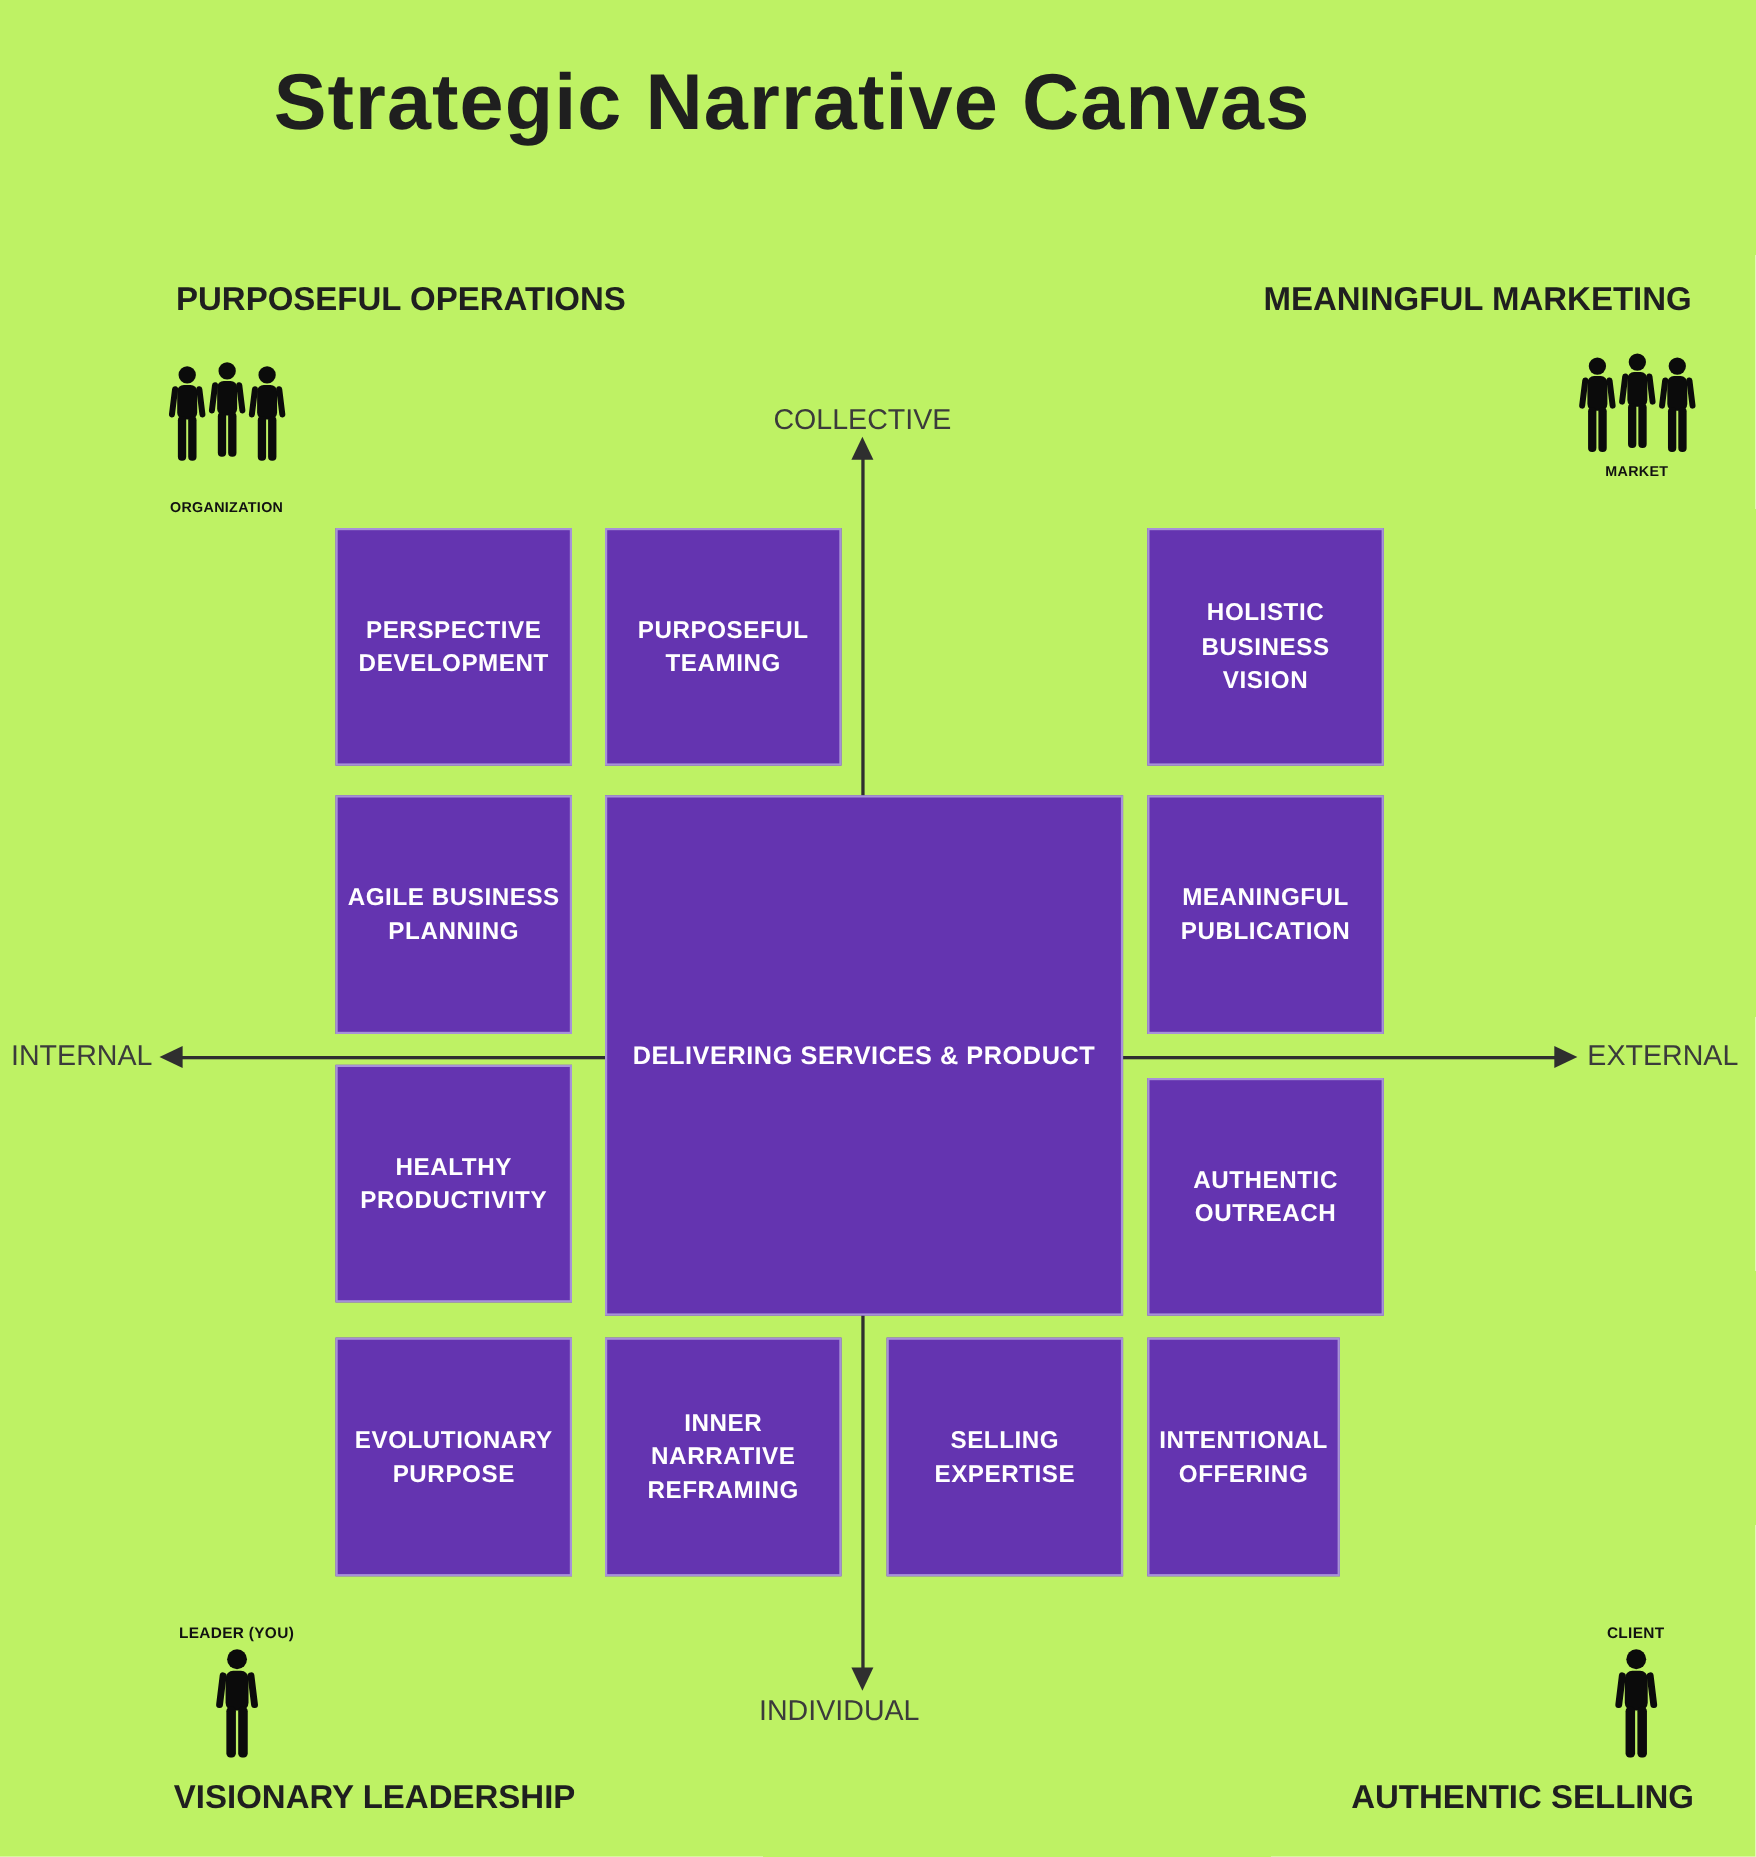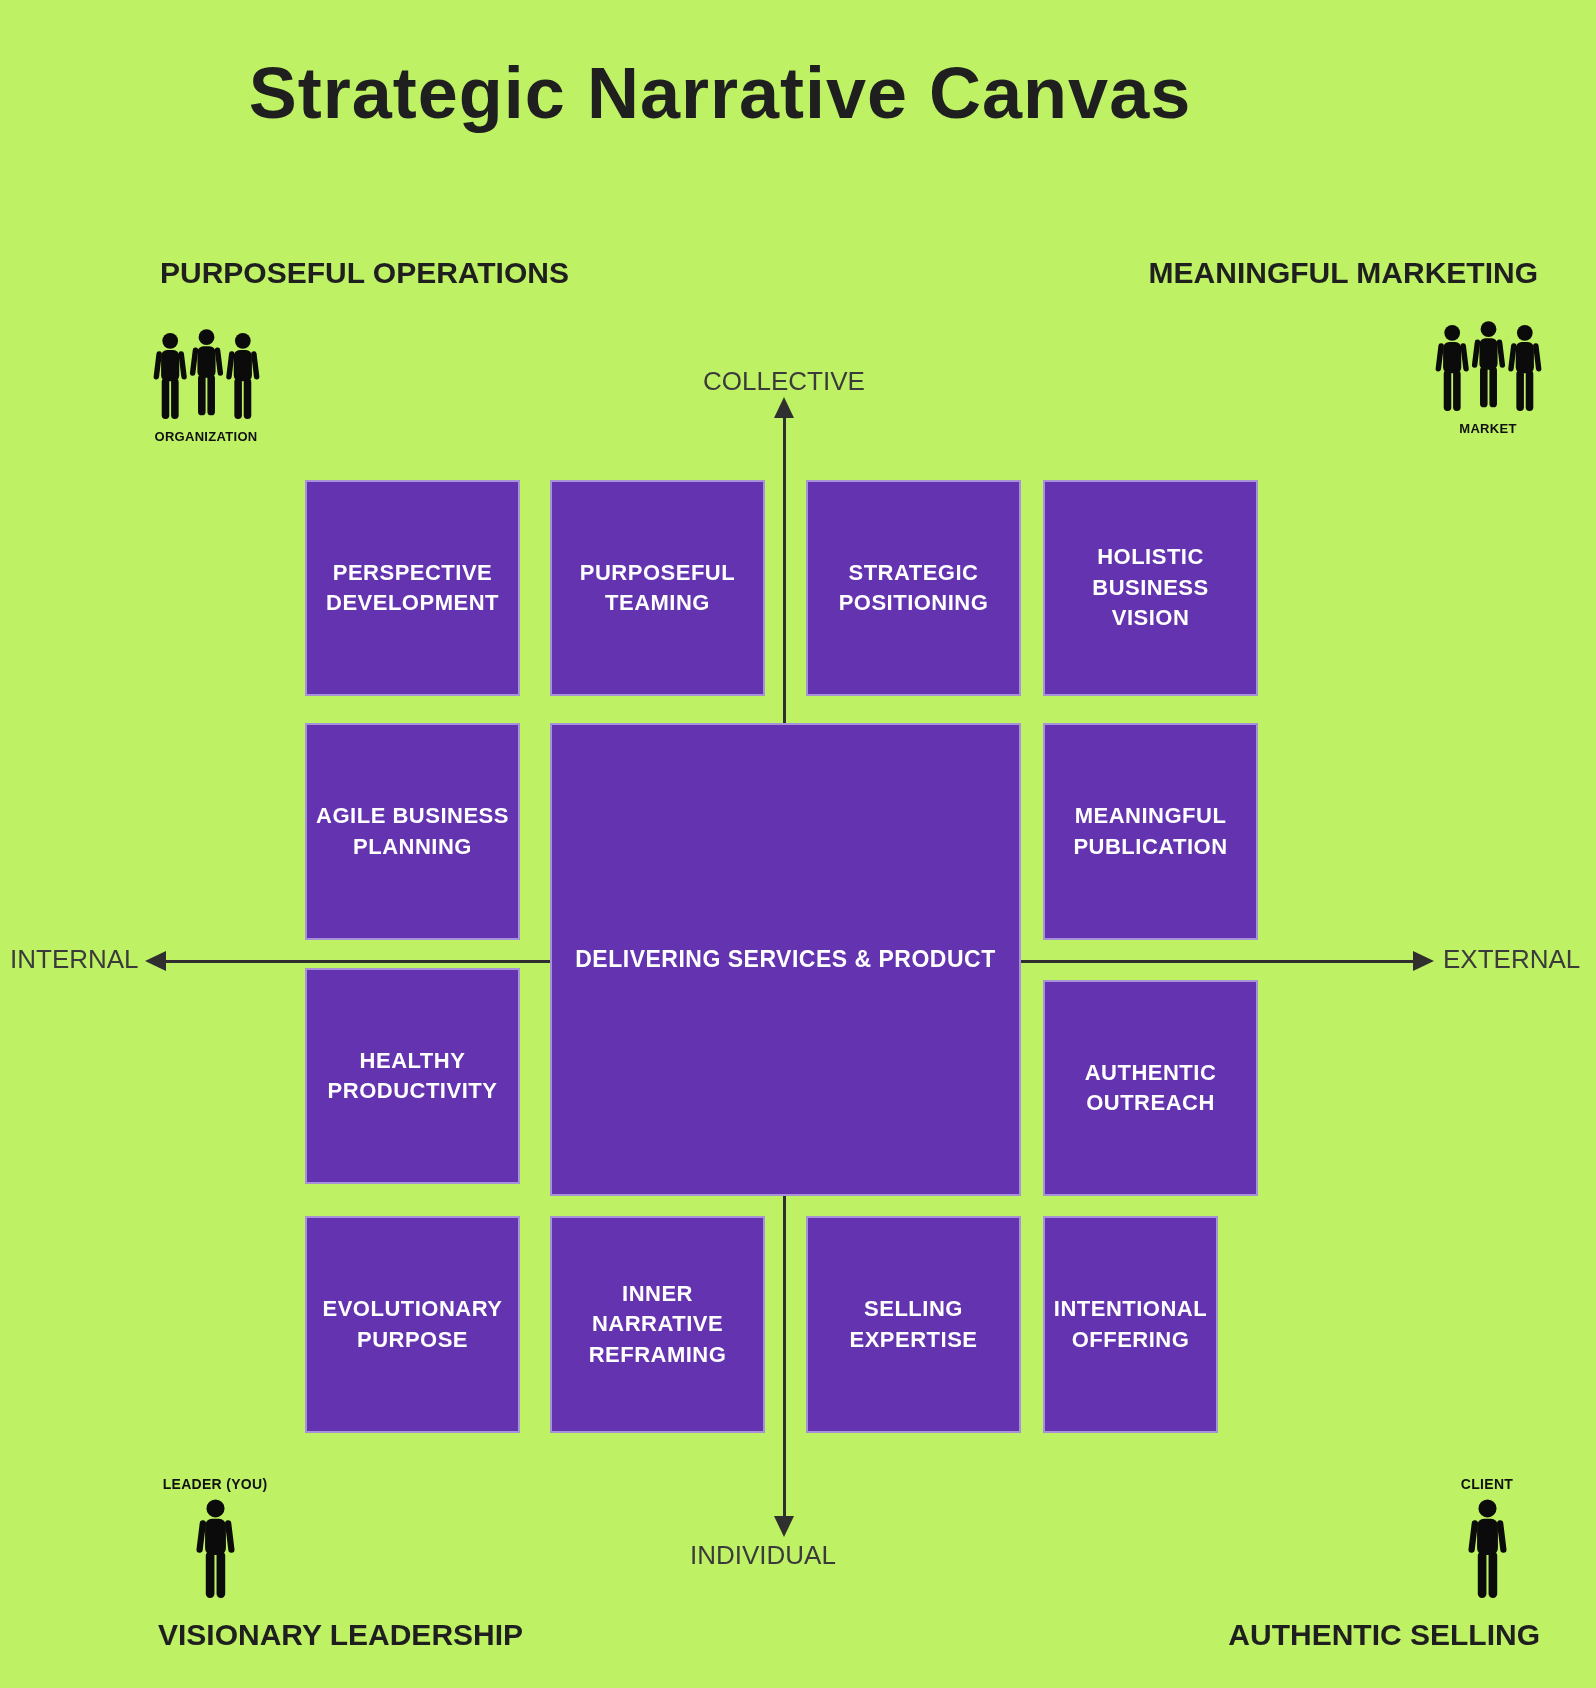--- a/index.html
+++ b/index.html
@@ -24,21 +24,21 @@
   }
   .corner-tl{left:160px;top:256px;}
   .corner-tr{right:58px;top:256px;}
   .corner-bl{left:158px;top:1618px;}
   .corner-br{right:56px;top:1618px;}
 
   .actor{
     position:absolute;width:124px;
     display:flex;flex-direction:column;align-items:center;
   }
-  .actor-org{left:144px;top:328px;}
+  .actor-org{left:144px;top:328px;gap:24px;}
   .actor-market{left:1426px;top:320px;}
   .actor-leader{left:153px;top:1476px;}
   .actor-client{left:1425px;top:1476px;}
   .actor-label{
     font-size:13px;font-weight:700;letter-spacing:.3px;
     color:#111;white-space:nowrap;
   }
   .actor-org .actor-label,.actor-market .actor-label{margin-top:10px;}
   .actor-leader .actor-label,.actor-client .actor-label{margin-bottom:6px;font-size:14px;}
   .person-fill{fill:#0b0b0b;}
@@ -147,23 +147,20 @@
   <div class="axis-label axis-bottom">INDIVIDUAL</div>
   <div class="axis-label axis-left">INTERNAL</div>
   <div class="axis-label axis-right">EXTERNAL</div>
 
   <div class="cell" style="left:305px;top:480px;width:215px;height:216px">
     <span class="cell-label">PERSPECTIVE DEVELOPMENT</span>
   </div>
   <div class="cell" style="left:550px;top:480px;width:215px;height:216px">
     <span class="cell-label">PURPOSEFUL TEAMING</span>
   </div>
-  <div class="cell" style="left:806px;top:480px;width:215px;height:216px">
-    <span class="cell-label">STRATEGIC POSITIONING</span>
-  </div>
   <div class="cell" style="left:1043px;top:480px;width:215px;height:216px">
     <span class="cell-label">HOLISTIC BUSINESS VISION</span>
   </div>
 
   <div class="cell" style="left:305px;top:723px;width:215px;height:217px">
     <span class="cell-label">AGILE BUSINESS PLANNING</span>
   </div>
   <div class="cell" style="left:1043px;top:723px;width:215px;height:217px">
     <span class="cell-label">MEANINGFUL PUBLICATION</span>
   </div>

